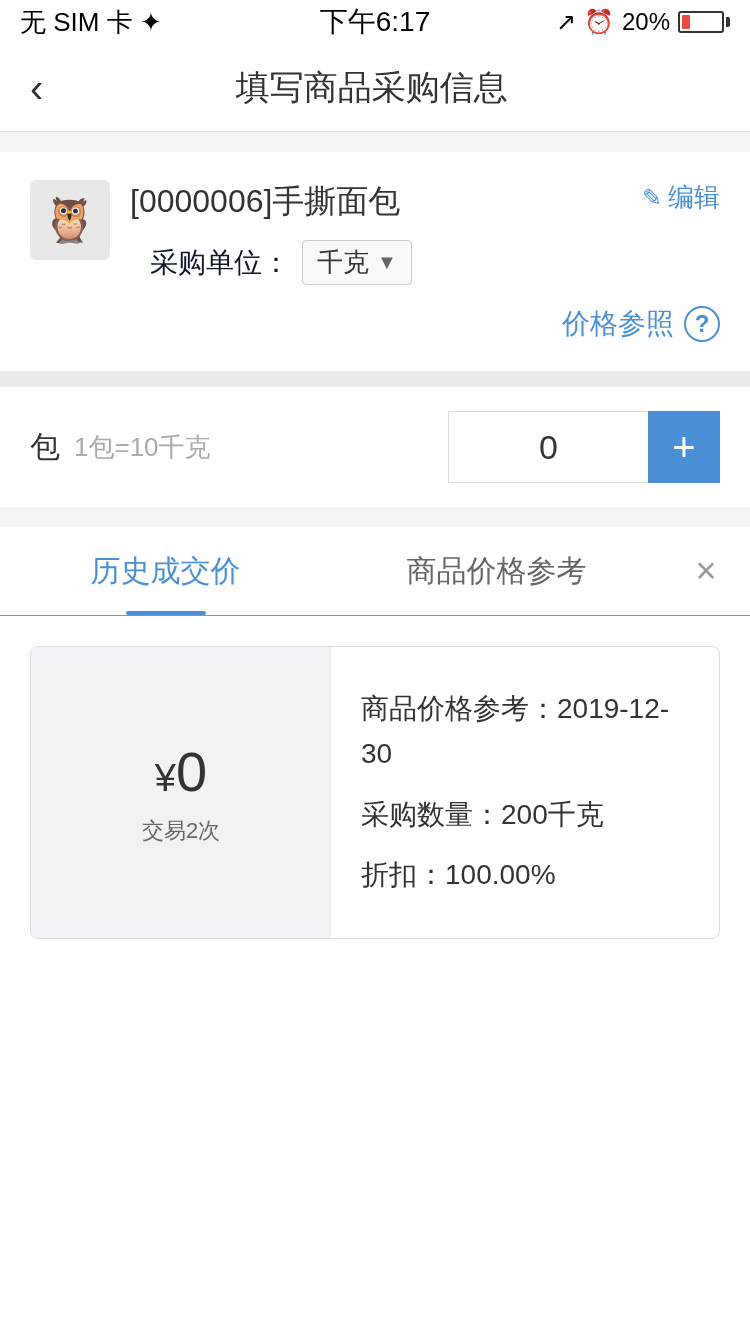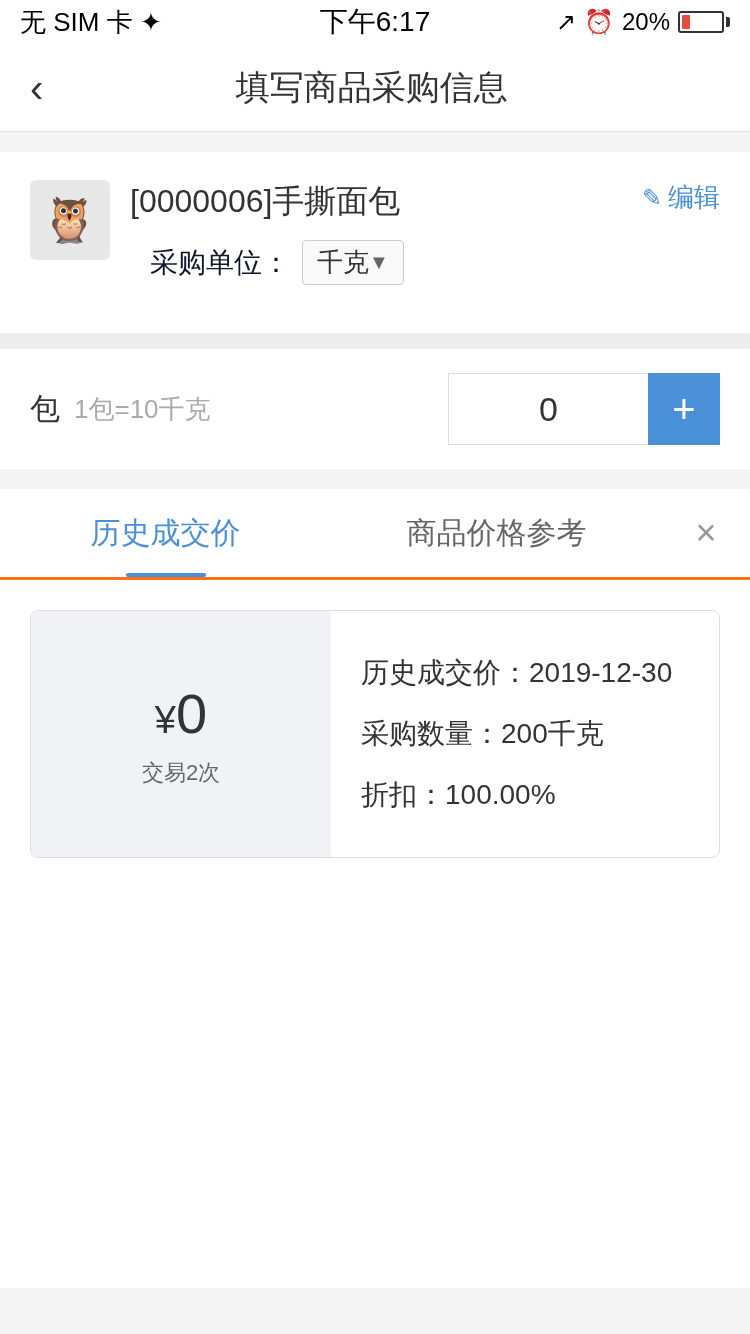--- a/index.html
+++ b/index.html
@@ -148,20 +148,21 @@
     }
     .unit-select {
       display: flex;
       align-items: center;
       border: 1px solid #ccc;
       border-radius: 4px;
       padding: 4px 14px;
       font-size: 26px;
       color: #333;
       background: #f9f9f9;
+      gap: 8px;
     }
     .unit-select .arrow {
       font-size: 20px;
       color: #666;
     }
     .edit-link {
       font-size: 26px;
       color: #4a90d9;
       display: flex;
       align-items: center;
@@ -252,21 +253,21 @@
     }
 
     
     .tabs-section {
       background: #fff;
       margin-top: 20px;
     }
     .tabs-header {
       display: flex;
       align-items: center;
-      border-bottom: 3px solid #f97316;
+      border-bottom: 1px solid #f97316;
     }
     .tab-item {
       flex: 1;
       height: 88px;
       display: flex;
       flex-direction: column;
       align-items: center;
       justify-content: center;
       font-size: 30px;
       color: #666;
@@ -394,20 +395,24 @@
             <span class="arrow">▼</span>
           </div>
         </div>
       </div>
     </div>
     <div class="edit-link">
       <span class="edit-icon">✎</span>
       <span>编辑</span>
     </div>
   </div>
+  <div class="price-ref-row">
+    <span class="price-ref-link">价格参照</span>
+    <div class="help-circle">?</div>
+  </div>
 </div>
 
 <div class="divider-thick"></div>
 
 <div class="quantity-row">
   <div class="quantity-left">
     <span class="quantity-unit-tag">包</span>
     <span class="quantity-hint">1包=10千克</span>
   </div>
   <div class="quantity-right">
@@ -431,21 +436,21 @@
   <div class="price-card-container">
     <div class="price-card">
       <div class="price-card-left">
         <div class="price-amount">
           <span class="currency">¥</span><span>0</span>
         </div>
         <div class="price-trade-count">交易2次</div>
       </div>
       <div class="price-card-right">
         <div class="price-detail-row">
-          <span>历史成交价：</span><span>2019-12-30</span>
+          <span>商品价格参考：</span><span>2019-12-30</span>
         </div>
         <div class="price-detail-row">
           <span>采购数量：</span><span>200千克</span>
         </div>
         <div class="price-detail-row">
           <span>折扣：</span><span>100.00%</span>
         </div>
       </div>
     </div>
   </div>

